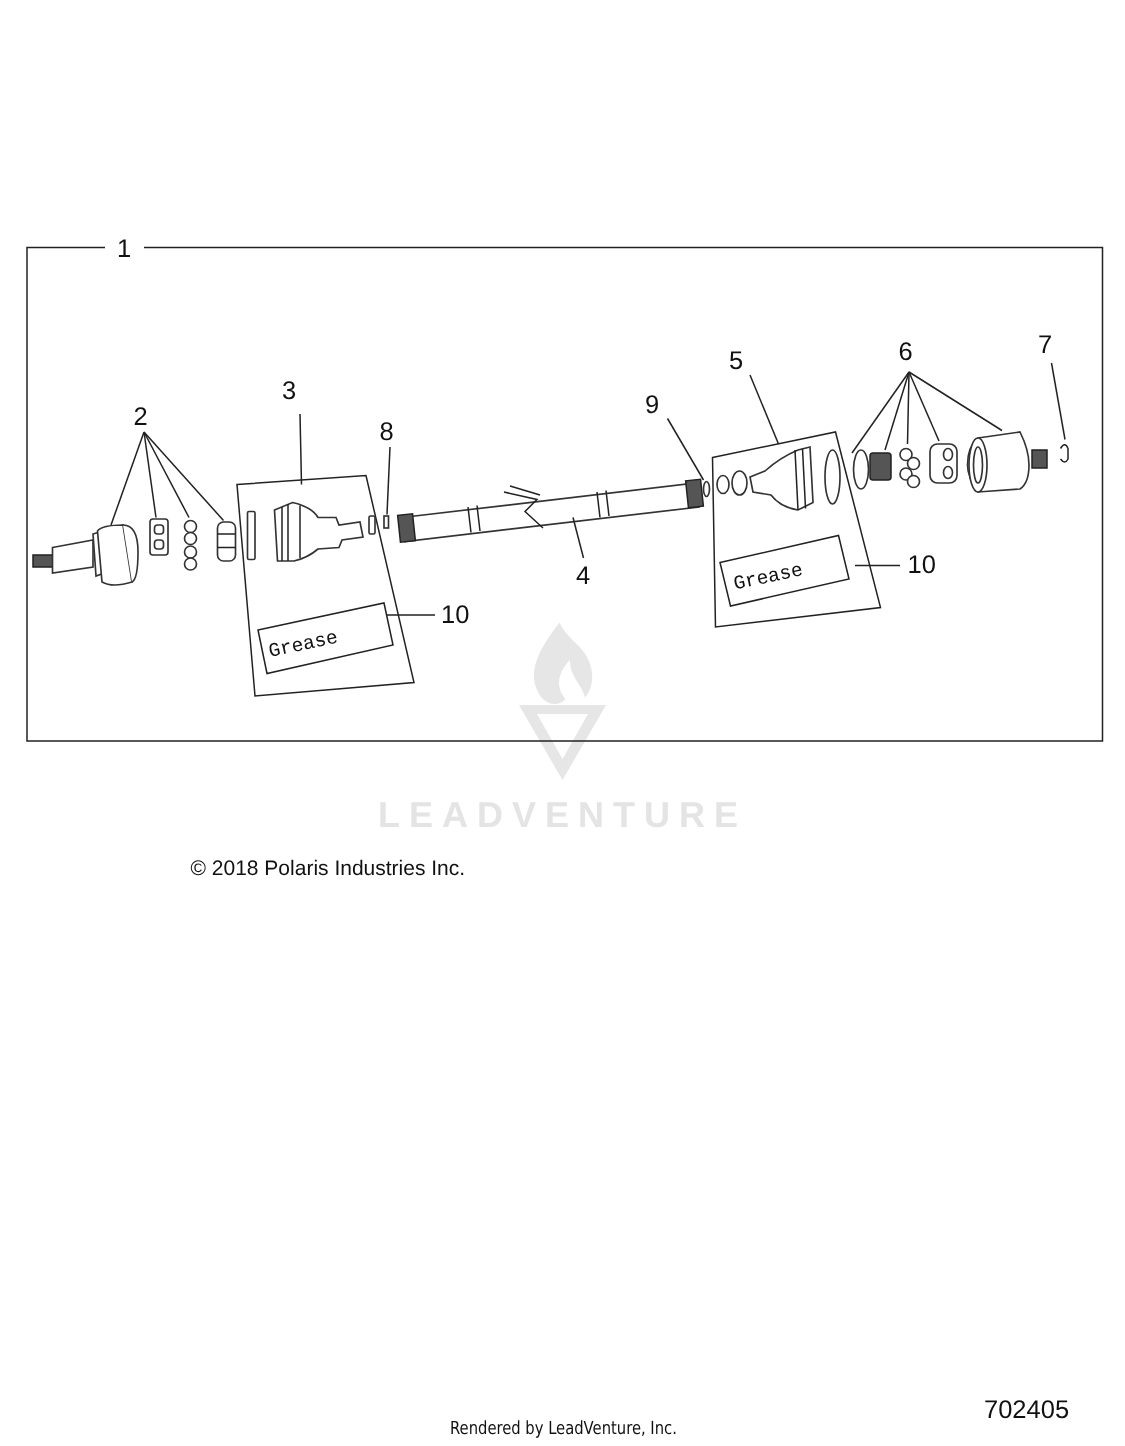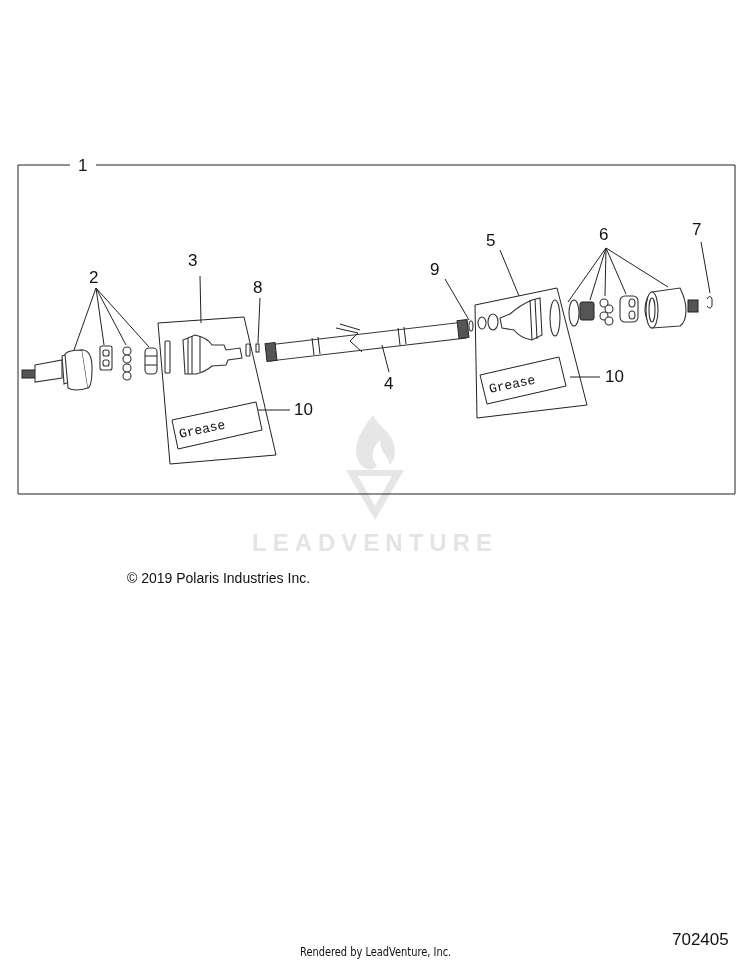--- a/index.html
+++ b/index.html
@@ -3,21 +3,21 @@
 <meta charset="utf-8">
 <style>
   html, body { margin:0; padding:0; background:#ffffff; }
   body { width:750px; height:964px; position:relative; overflow:hidden; font-family:"Liberation Sans", sans-serif; }
   #diagram { position:absolute; left:0; top:0; width:750px; height:964px; }
   .callout { font-family:"Liberation Sans", sans-serif; font-size:17px; fill:#111; }
   .grease { font-family:"Liberation Mono", monospace; font-size:13px; fill:#111; }
   .wm-text { font-family:"Liberation Sans", sans-serif; font-size:24px; letter-spacing:6px; fill:#e4e4e4; font-weight:bold; }
   .copyright { position:absolute; left:127px; top:570px; font-size:14px; color:#111; }
   .rendered { position:absolute; left:300px; top:945px; font-size:12px; color:#111; font-family:"DejaVu Sans", sans-serif; transform:scaleX(0.82); transform-origin:left top; }
-  .docnum { position:absolute; left:656px; top:930px; font-size:17px; color:#111;margin-left:16px; }
+  .docnum { position:absolute; left:656px; top:930px; font-size:17px; color:#111; }
   .ln { stroke:#222; stroke-width:1; fill:none; }
   .part { stroke:#333; stroke-width:1.1; fill:#fff; }
   .dark { fill:#555; stroke:#222; stroke-width:1; }
 </style>
 </head>
 <body>
 
 <svg id="diagram" viewBox="0 0 750 964" xmlns="http://www.w3.org/2000/svg">
 
   <g>
@@ -134,15 +134,15 @@
     <text class="callout" x="599" y="240">6</text>
   </g>
 
   <g>
     <path class="ln" d="M707 299 Q710 294 712 299 L712 306 Q710 310 707 306" stroke-width="1.2"></path>
     <line class="ln" x1="701" y1="242" x2="710" y2="293"></line>
     <text class="callout" x="692" y="235">7</text>
   </g>
 </svg>
 
-<div class="copyright">© 2019 Polaris Industries Inc.</div>
+<div class="copyright">© 2018 Polaris Industries Inc.</div>
 <div class="docnum">702405</div>
 <div class="rendered">Rendered by LeadVenture, Inc.</div>
 
 </body></html>

